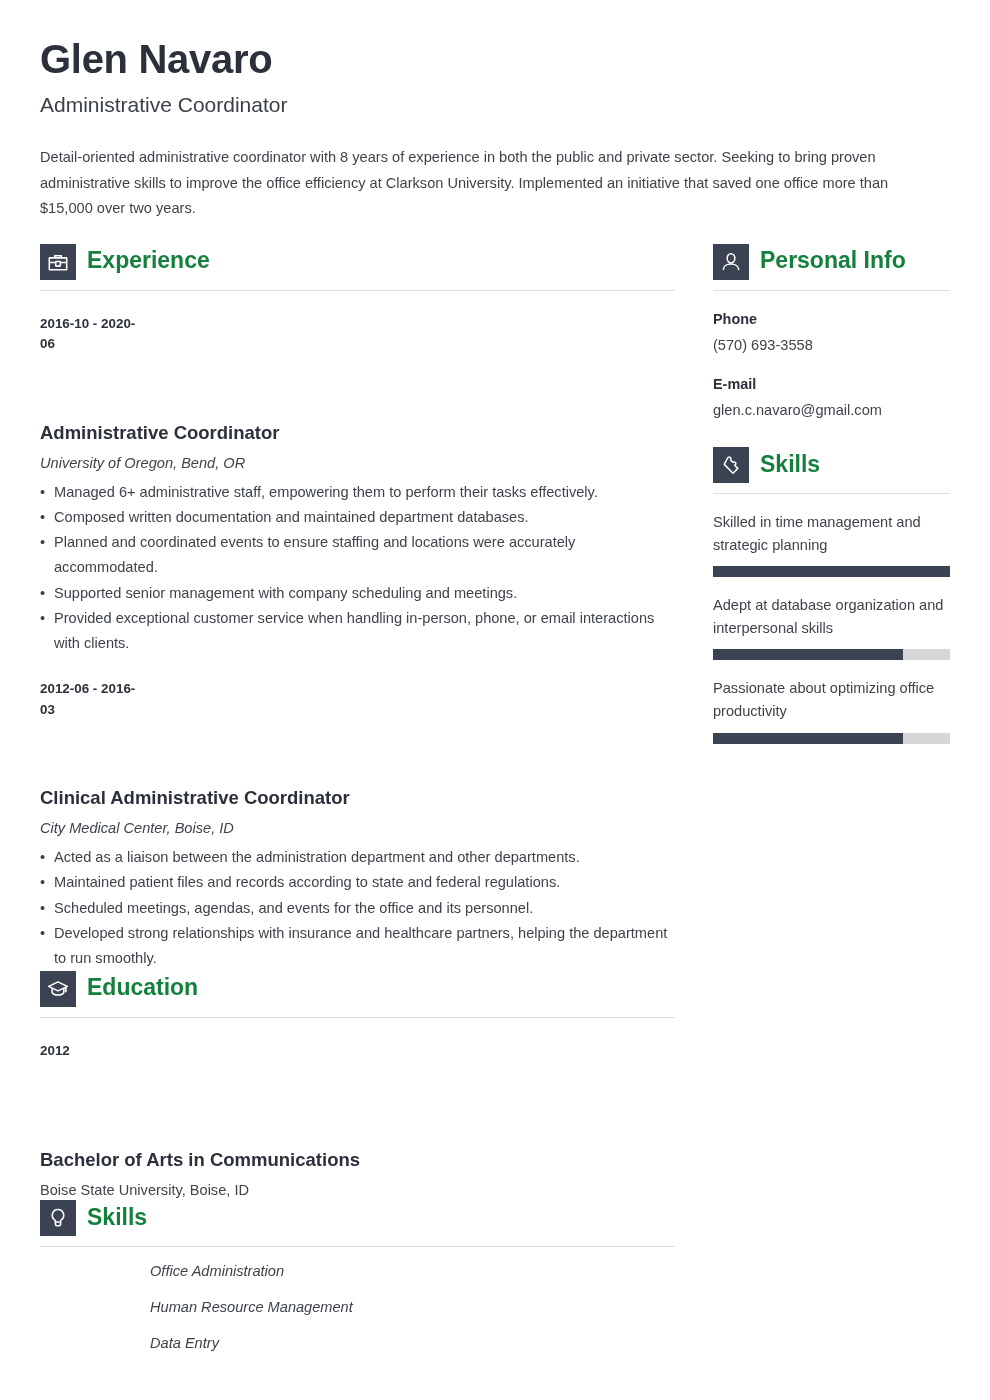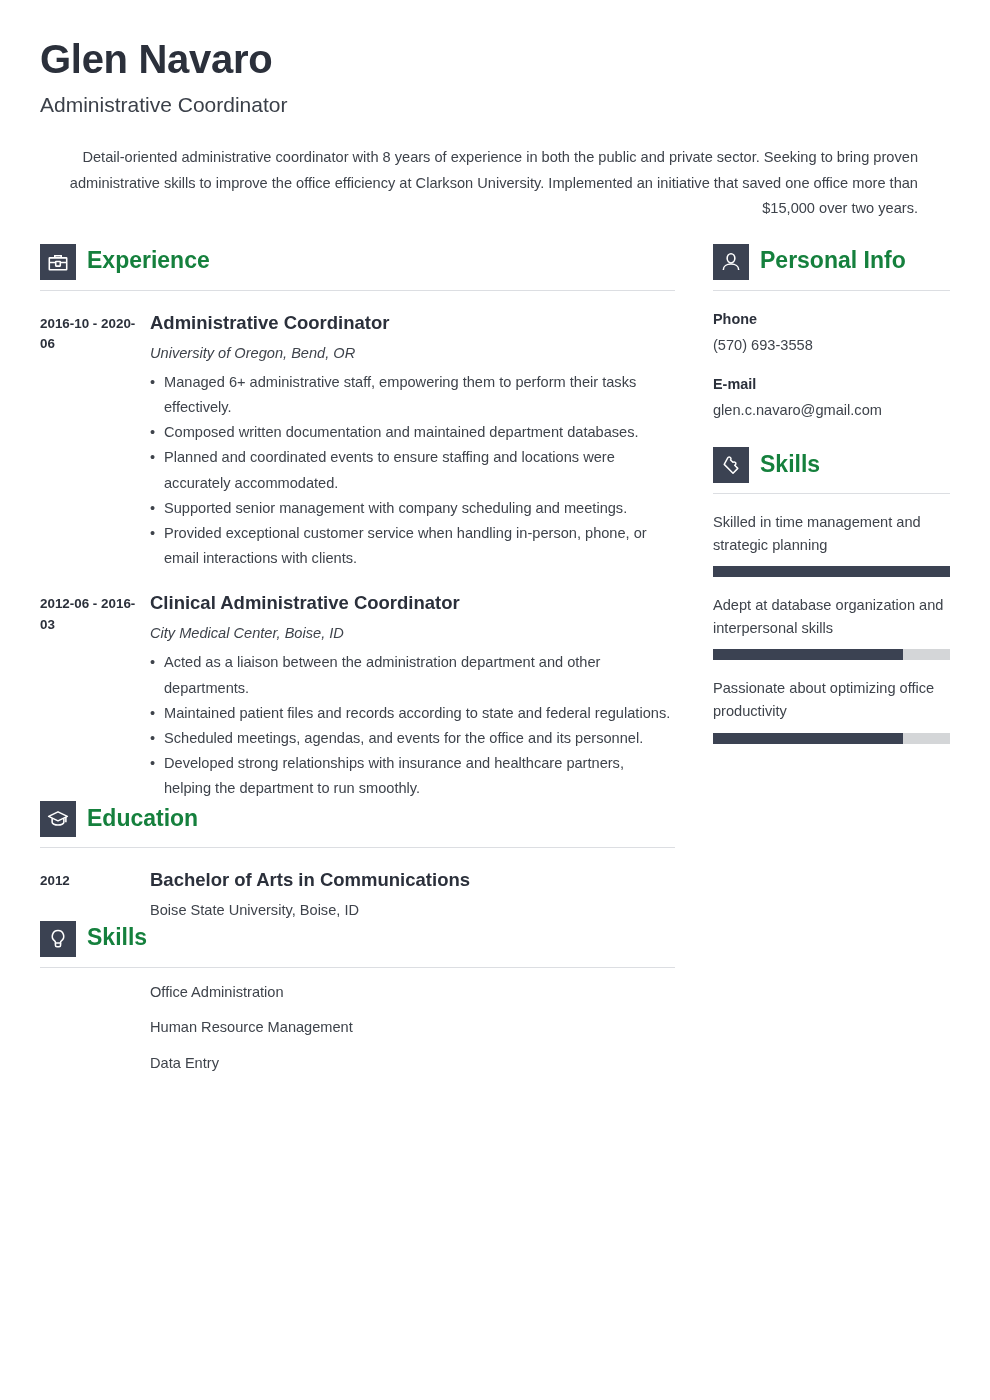--- a/index.html
+++ b/index.html
@@ -44,21 +44,20 @@
     margin-top: 9px;
     line-height: 1.25;
   }
 
   .summary {
     margin-top: 27px;
     font-size: 14.6px;
     line-height: 1.74;
     color: #3e434b;
     max-width: 878px;
-    text-align: right;
   }
 
   
   .body-grid {
     display: flex;
     align-items: flex-start;
     padding: 0 40px 0 40px;
     margin-top: 22px;
   }
 
@@ -111,20 +110,21 @@
   }
 
   .section { }
   .section.first { margin-top: 0; }
 
   
   .entry {
     display: flex;
     align-items: flex-start;
     margin-top: 20px;
+    flex-direction: column;
   }
 
   .entry-date {
     width: 110px;
     flex: 0 0 110px;
     font-size: 13.4px;
     font-weight: bold;
     color: #2b303b;
     line-height: 1.55;
     padding-top: 3px;
@@ -169,20 +169,21 @@
     top: 0;
     color: #3e434b;
     font-size: 14.6px;
   }
 
   
   .course-row {
     display: flex;
     align-items: flex-end;
     margin-top: 14px;
+    font-style: italic;
   }
 
   .course-spacer {
     width: 110px;
     flex: 0 0 110px;
   }
 
   .course-name {
     font-size: 14.6px;
     color: #3e434b;

